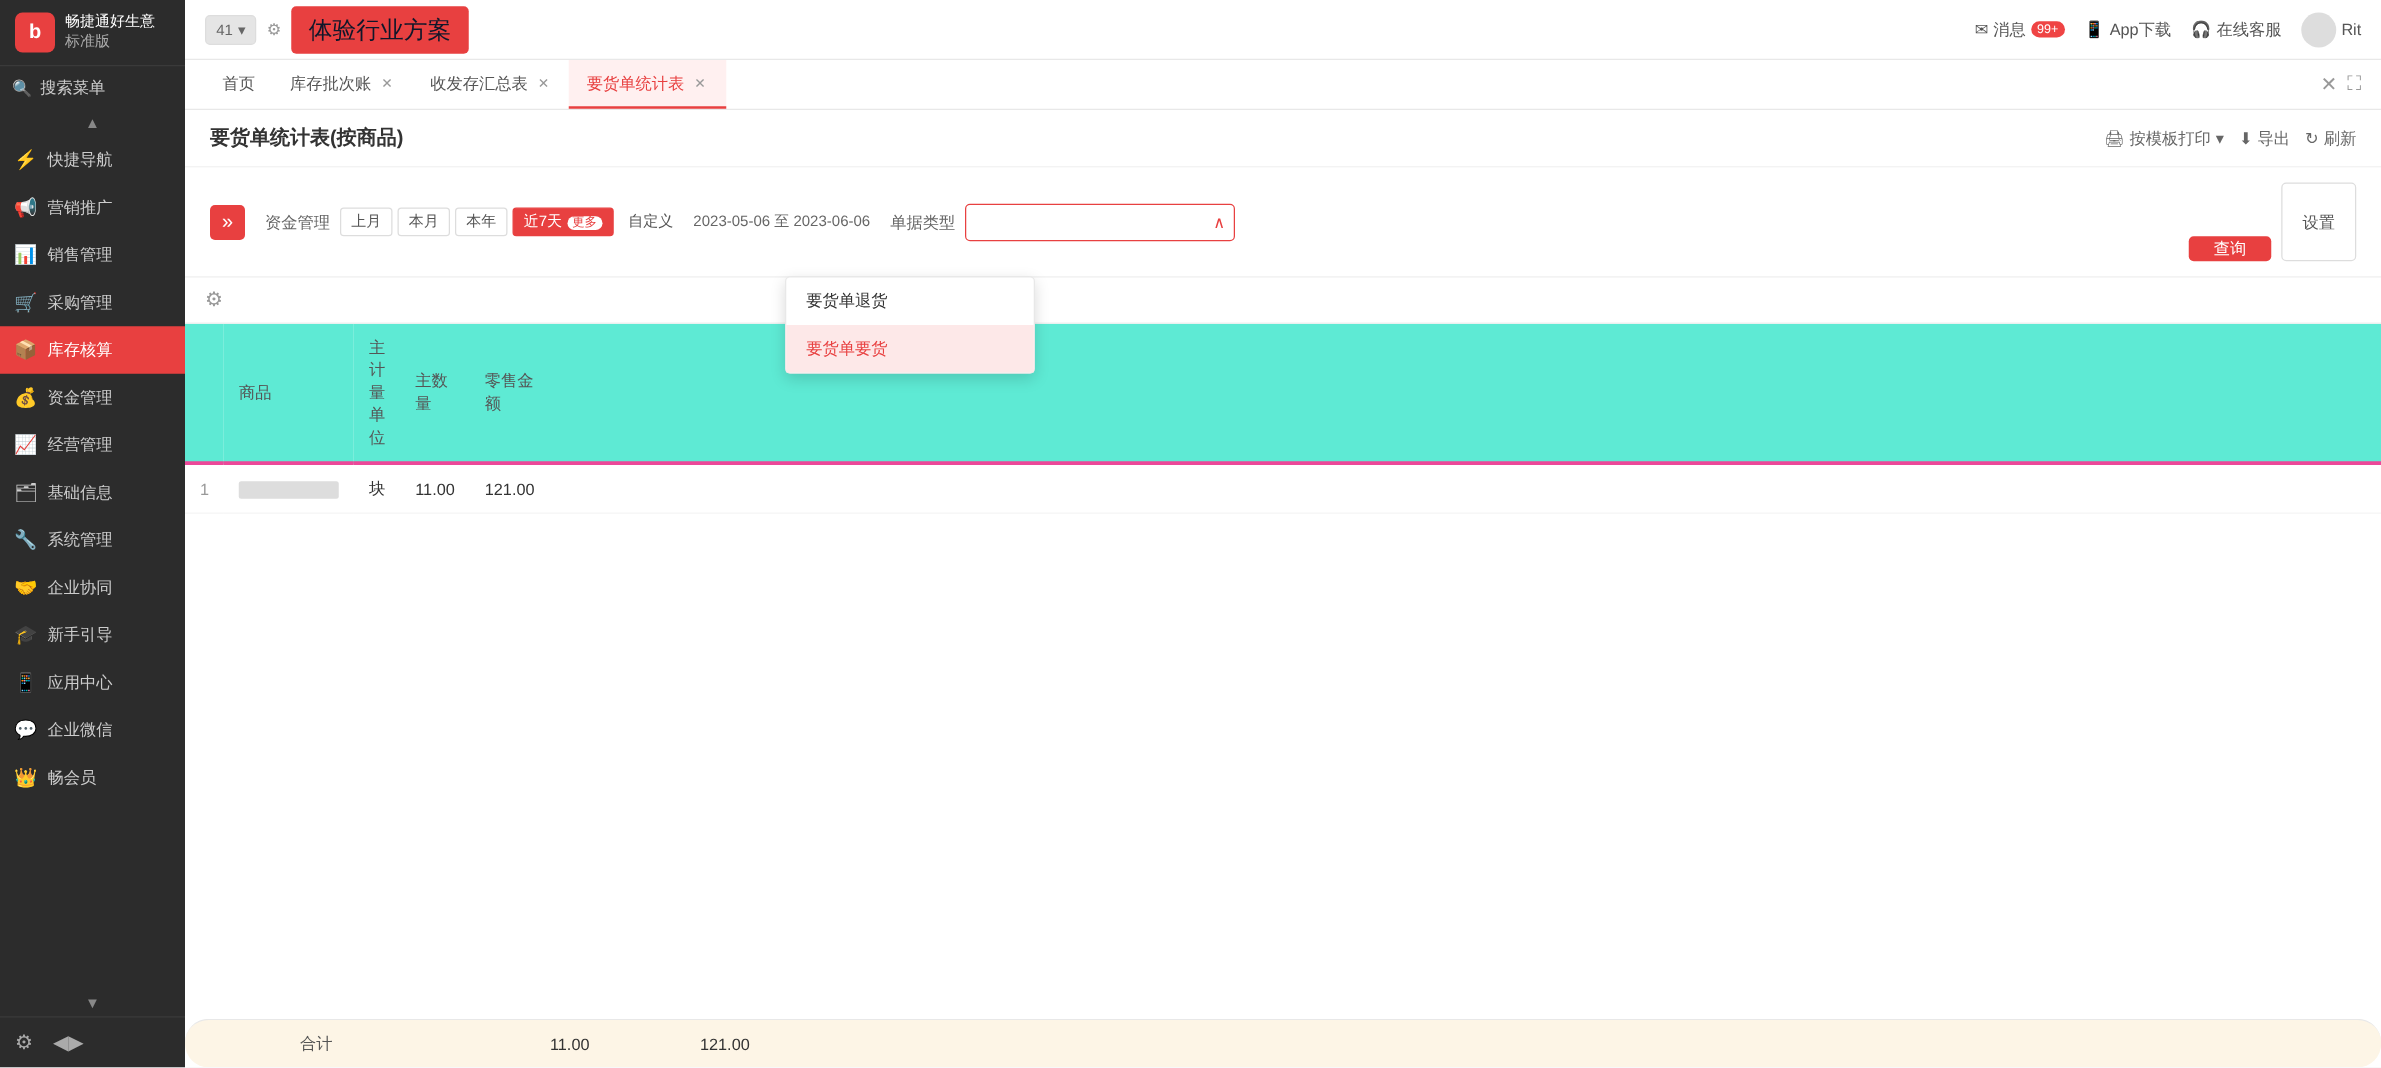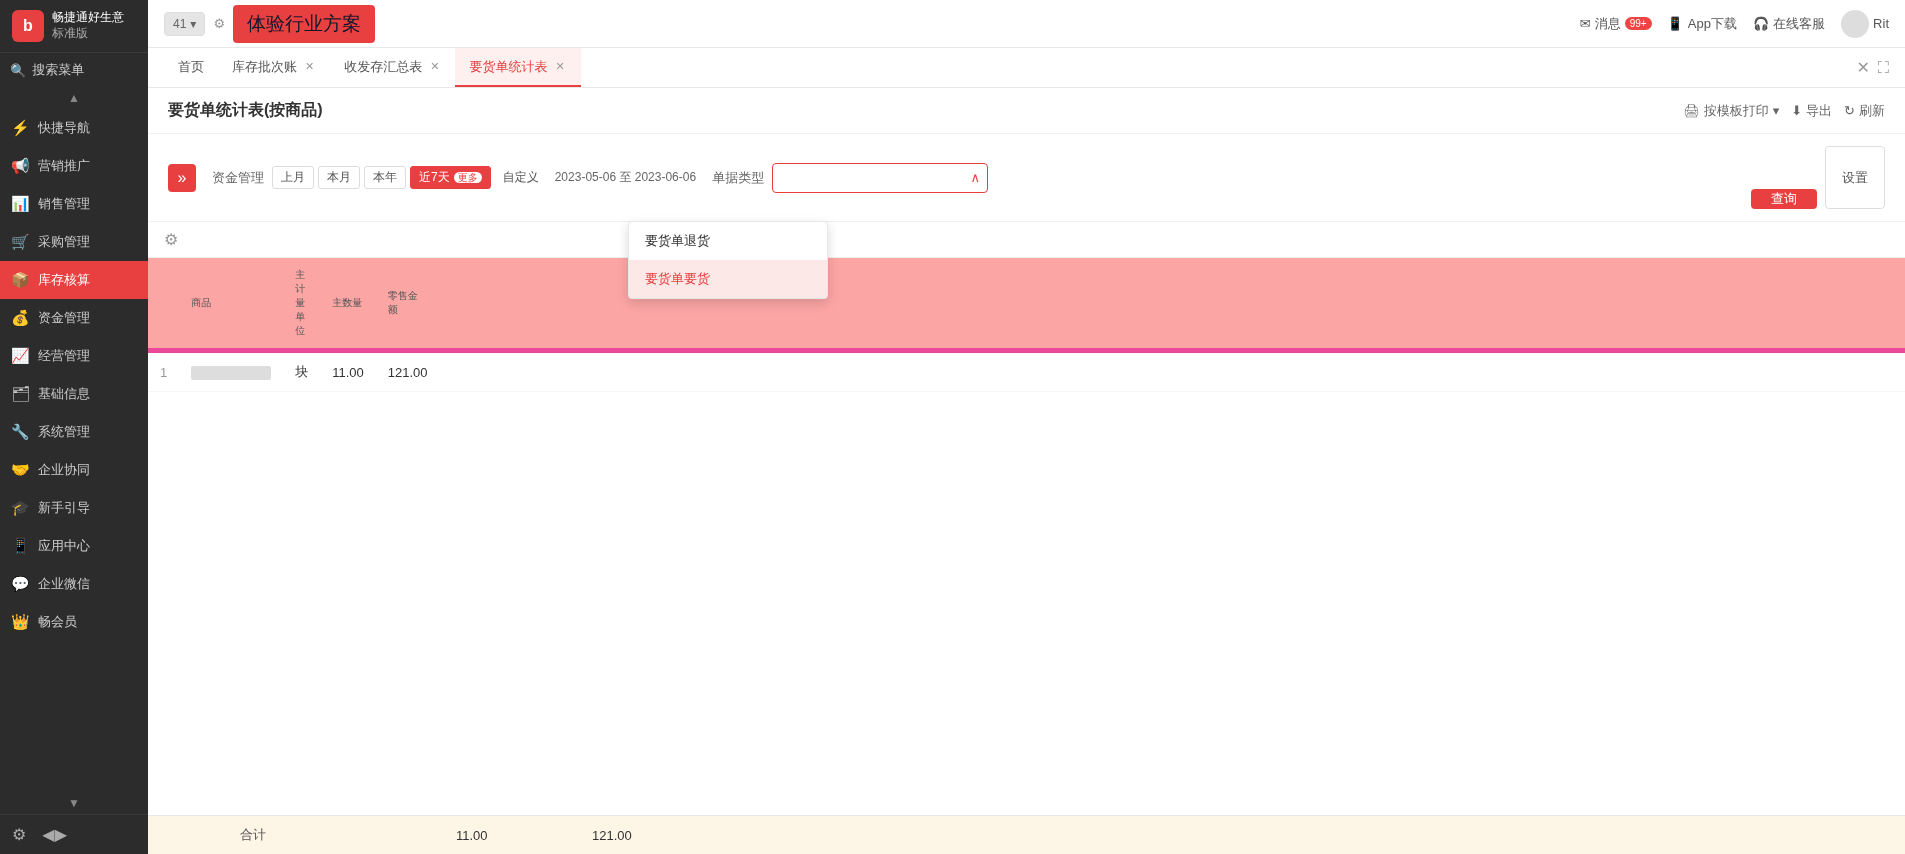--- a/index.html
+++ b/index.html
@@ -415,46 +415,47 @@
       color: #999;
       cursor: pointer;
       font-size: 16px;
     }
 
     table {
       width: 100%;
       border-collapse: collapse;
     }
     thead th {
-      background: #fca5a5;
+      background: #5eead4;
       padding: 10px 12px;
       text-align: left;
       font-weight: 500;
       color: #555;
-      border-bottom: 5px solid #ec4899;
-      font-size: 10px;
+      border-bottom: 3px solid #ec4899;
+      font-size: 13px;
     }
     thead th:first-child { width: 60px; text-align: center; }
     tbody td {
       padding: 10px 12px;
       border-bottom: 1px solid #f5f5f5;
       font-size: 13px;
       color: #333;
     }
     tbody td:first-child { text-align: center; color: #999; }
 
     
     .table-footer {
       background: #fdf5e6;
       padding: 10px 12px;
       display: flex;
       align-items: center;
-      gap: 16px;
+      gap: 0;
       border-top: 1px solid #e8e8e8;
       flex-shrink: 0;
+      border-radius: 19px;
     }
     .footer-label {
       flex: 0 0 280px;
       padding-left: 80px;
       font-size: 13px;
       color: #555;
       font-weight: 500;
     }
     .footer-value {
       flex: 0 0 120px;

